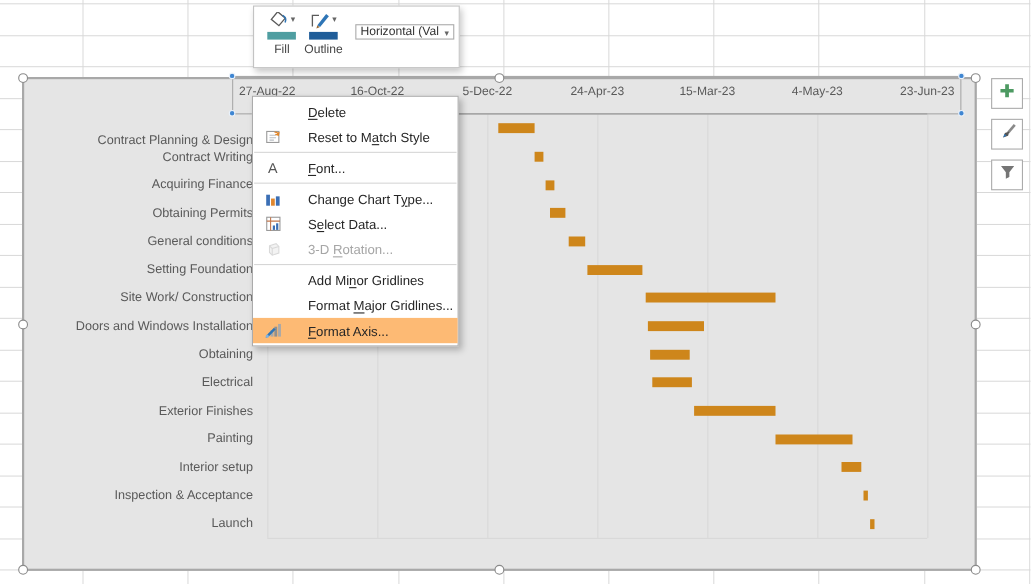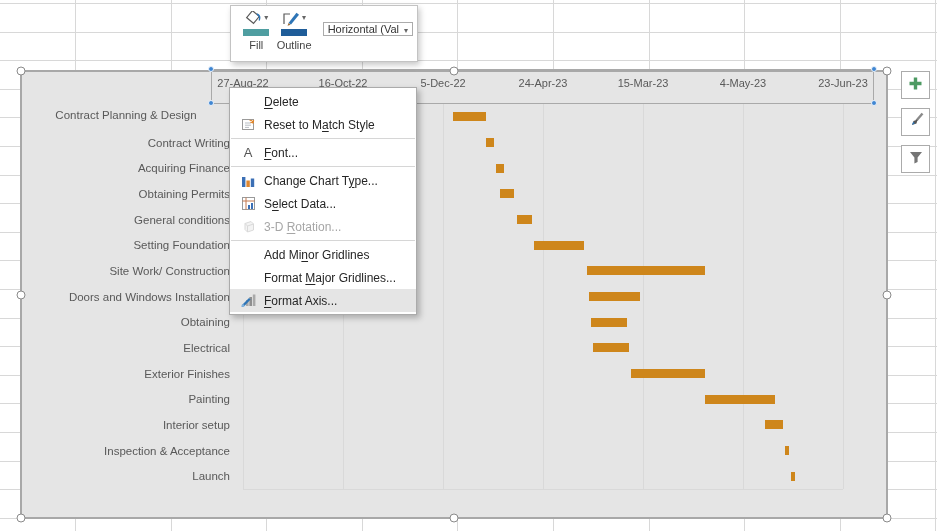--- a/index.html
+++ b/index.html
@@ -49,25 +49,25 @@
   .tb-dropdown { margin-left:8px; margin-top:11px; width:96px; height:14px;
     border:1px solid #ababab; display:flex; align-items:flex-end; padding:0 4px;
     font-size:11px; color:#333; white-space:nowrap; }
   .tb-dropdown .dd-caret { margin-left:auto; font-size:8px; color:#666; }
 
   
   .context-menu { position:absolute; left:229px; top:87px; width:188px; z-index:6;
     background:#fff; border:1px solid #ababab; box-shadow:3px 3px 6px rgba(0,0,0,.25);
     padding:2px 0; font-size:12px; color:#262626; }
   .menu-item { height:23px; display:flex; align-items:center; }
-  .menu-item.highlighted { background:#e5e5e5; }
+  .menu-item.highlighted { background:#fdba74; }
   .menu-item.disabled { color:#a6a6a6; }
   .mi-icon { width:24px; height:16px; margin-left:6px; display:flex;
     align-items:center; justify-content:center; flex:none; }
-  .mi-label { margin-left:4px; white-space:nowrap; }
+  .mi-label { margin-left:20px; white-space:nowrap; }
   .mi-label u { text-underline-offset:2px; }
   .menu-sep { height:1px; background:#d6d6d6; margin:2px 1px; }
   .font-glyph { font-size:13px; color:#555; }
 
   
   .side-btn { position:absolute; left:901px; width:29px; height:28px; background:#fff;
     border:1px solid #ababab; z-index:4; display:flex; align-items:center; justify-content:center; }
 </style>
 </head>
 <body>
@@ -85,21 +85,21 @@
       <div class="vgrid" style="left: 521px; top: 32px; height: 385px;"></div>
       <div class="tick-label" style="left: 476px;">24-Apr-23</div>
       <div class="vgrid" style="left: 621px; top: 32px; height: 385px;"></div>
       <div class="tick-label" style="left: 576px;">15-Mar-23</div>
       <div class="vgrid" style="left: 721px; top: 32px; height: 385px;"></div>
       <div class="tick-label" style="left: 676px;">4-May-23</div>
       <div class="vgrid" style="left: 821px; top: 32px; height: 385px;"></div>
       <div class="tick-label" style="left: 776px;">23-Jun-23</div>
       <div class="axis-line" style="left: 221px; top: 31px; width: 600px;"></div>
       <div class="hline" style="left: 221px; top: 417px; width: 600px;"></div>
-      <div class="cat-label" style="top: 35px; text-align: center;">Contract Planning &amp; Design</div>
+      <div class="cat-label" style="top: 48px;">Contract Planning &amp; Design</div>
       <div class="cat-label" style="top: 62.5px;">Contract Writing</div>
       <div class="cat-label" style="top: 88.1667px;">Acquiring Finance</div>
       <div class="cat-label" style="top: 113.833px;">Obtaining Permits</div>
       <div class="cat-label" style="top: 139.5px;">General conditions</div>
       <div class="cat-label" style="top: 165.167px;">Setting Foundation</div>
       <div class="cat-label" style="top: 190.833px;">Site Work/ Construction</div>
       <div class="cat-label" style="top: 216.5px;">Doors and Windows Installation</div>
       <div class="cat-label" style="top: 242.167px;">Obtaining</div>
       <div class="cat-label" style="top: 267.833px;">Electrical</div>
       <div class="cat-label" style="top: 293.5px;">Exterior Finishes</div>

